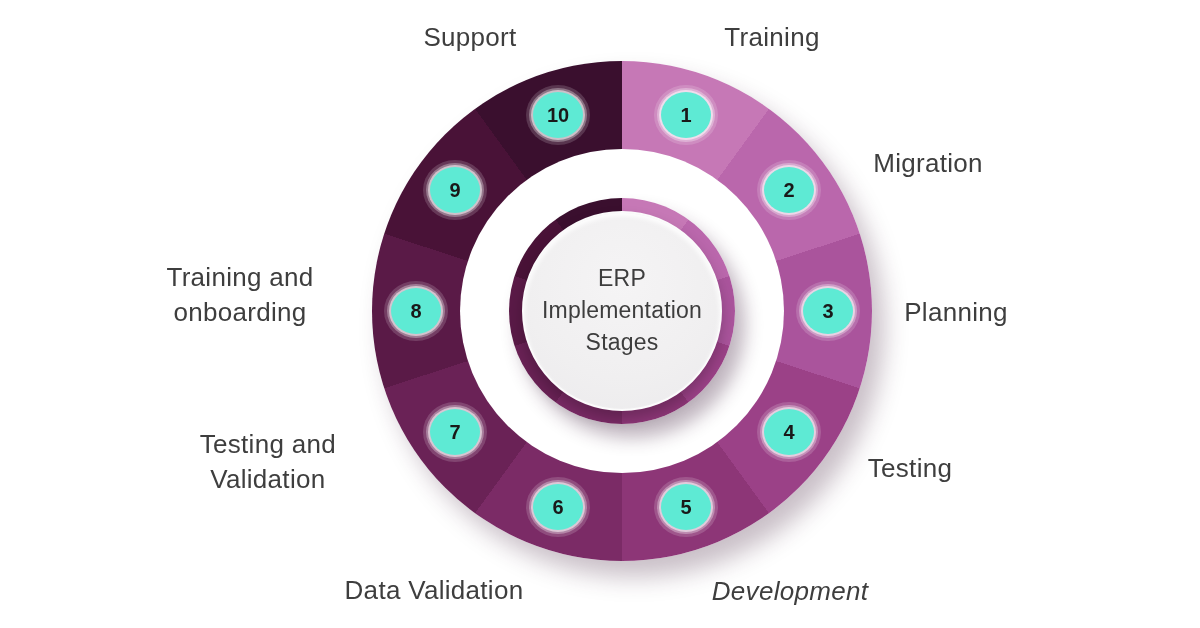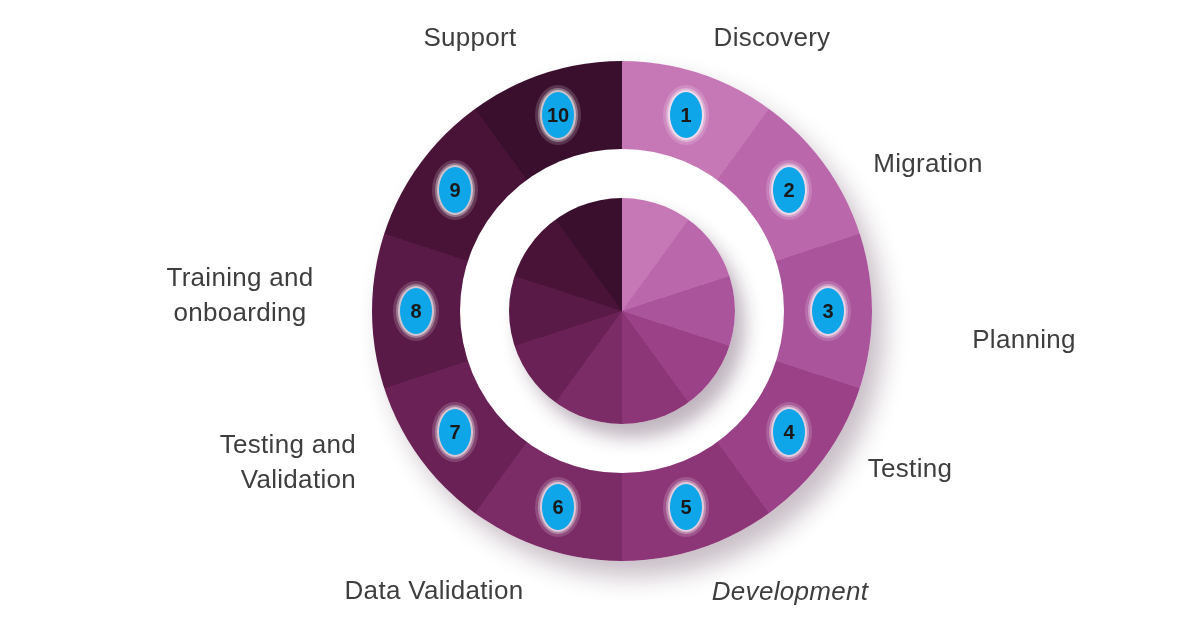--- a/index.html
+++ b/index.html
@@ -34,22 +34,22 @@
     box-shadow:inset 0 3px 5px rgba(255,255,255,.95), 0 8px 14px rgba(0,0,0,.22);
     display:flex; align-items:center; justify-content:center; text-align:center;
   }
   .center-title {
     font-size:23px; line-height:1.38; color:#3d3d3d; font-weight:500;
     white-space:pre-line; letter-spacing:.2px;
   }
 
   
   .badge {
-    position:absolute; width:32px; height:46px; border-radius:50%;
-    background:#0ea5e9;
+    position:absolute; width:50px; height:46px; border-radius:50%;
+    background:#5eead4;
     transform:translate(-50%,-50%);
     display:flex; align-items:center; justify-content:center;
     box-shadow:0 0 0 2px rgba(255,255,255,.55), 0 0 0 4px rgba(255,255,255,.32), 0 0 0 7px rgba(255,255,255,.16);
   }
   .badge span { font-size:20px; font-weight:700; color:#191919; }
   .badge-1  { left:314px; top:54px;  }
   .badge-2  { left:417px; top:129px; }
   .badge-3  { left:456px; top:250px; }
   .badge-4  { left:417px; top:371px; }
   .badge-5  { left:314px; top:446px; }
@@ -60,38 +60,43 @@
   .badge-10 { left:186px; top:54px;  }
 
   
   .label {
     position:absolute; font-size:26px; color:#3e3e3e; font-weight:500;
     letter-spacing:.3px; white-space:pre-line; line-height:1.35;
     transform:translate(-50%,-50%); text-align:center;
   }
   .label-1  { left:772px; top:38px;  }
   .label-2  { left:928px; top:164px; }
-  .label-3  { left:1024px; top:313px;margin-top:27px; }
+  .label-3  { left:956px; top:313px; }
   .label-4  { left:910px; top:469px; }
   .label-5  { left:790px; top:592px;font-style:italic; }
   .label-6  { left:434px; top:591px; }
-  .label-7  { left:356px; top:462px; transform:translate(-100%,-50%); text-align:right; }
+  .label-7  { left:336px; top:462px; transform:translate(-100%,-50%); text-align:center; }
   .label-8  { left:240px; top:295px; }
   .label-9  { left:290px; top:165px; }
   .label-10 { left:470px; top:38px;  }
 </style>
 </head>
 <body>
 
 <div class="canvas">
 
   <div class="diagram">
     <div class="outer-ring ring-conic" style="background: conic-gradient(rgb(198, 120, 182) 0deg, rgb(198, 120, 182) 36deg, rgb(186, 103, 172) 36deg, rgb(186, 103, 172) 72deg, rgb(170, 84, 156) 72deg, rgb(170, 84, 156) 108deg, rgb(155, 65, 135) 108deg, rgb(155, 65, 135) 144deg, rgb(141, 54, 119) 144deg, rgb(141, 54, 119) 180deg, rgb(123, 43, 102) 180deg, rgb(123, 43, 102) 216deg, rgb(106, 34, 86) 216deg, rgb(106, 34, 86) 252deg, rgb(90, 26, 71) 252deg, rgb(90, 26, 71) 288deg, rgb(73, 18, 55) 288deg, rgb(73, 18, 55) 324deg, rgb(58, 15, 46) 324deg, rgb(58, 15, 46) 360deg);"></div>
     <div class="hole"></div>
     <div class="inner-ring ring-conic" style="background: conic-gradient(rgb(198, 120, 182) 0deg, rgb(198, 120, 182) 36deg, rgb(186, 103, 172) 36deg, rgb(186, 103, 172) 72deg, rgb(170, 84, 156) 72deg, rgb(170, 84, 156) 108deg, rgb(155, 65, 135) 108deg, rgb(155, 65, 135) 144deg, rgb(141, 54, 119) 144deg, rgb(141, 54, 119) 180deg, rgb(123, 43, 102) 180deg, rgb(123, 43, 102) 216deg, rgb(106, 34, 86) 216deg, rgb(106, 34, 86) 252deg, rgb(90, 26, 71) 252deg, rgb(90, 26, 71) 288deg, rgb(73, 18, 55) 288deg, rgb(73, 18, 55) 324deg, rgb(58, 15, 46) 324deg, rgb(58, 15, 46) 360deg);"></div>
+    <div class="center-circle">
+      <div class="center-title">ERP
+Implementation
+Stages</div>
+    </div>
 
     <div class="badge badge-1">
         <span>1</span>
       </div>
     <div class="badge badge-2">
         <span>2</span>
       </div>
     <div class="badge badge-3">
         <span>3</span>
       </div>
@@ -111,21 +116,21 @@
         <span>8</span>
       </div>
     <div class="badge badge-9">
         <span>9</span>
       </div>
     <div class="badge badge-10">
         <span>10</span>
       </div>
   </div>
 
-  <div class="label label-1">Discovery</div>
+  <div class="label label-1">Training</div>
   <div class="label label-2">Migration</div>
   <div class="label label-3">Planning</div>
   <div class="label label-4">Testing</div>
   <div class="label label-5">Development</div>
   <div class="label label-6">Data Validation</div>
   <div class="label label-7">Testing and
 Validation</div>
   <div class="label label-8">Training and
 onboarding</div>
   <div class="label label-10">Support</div>

